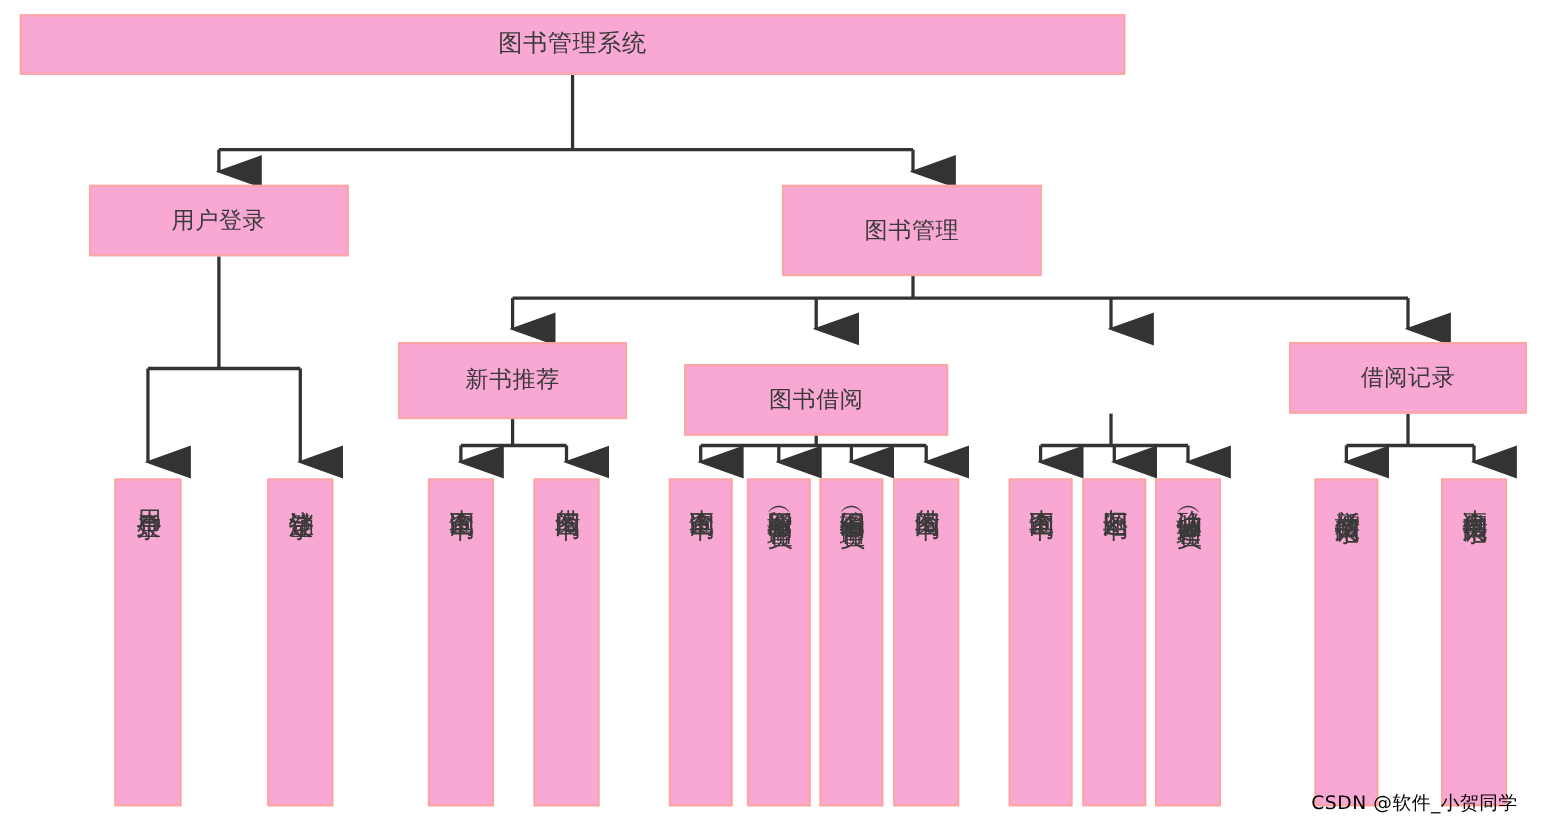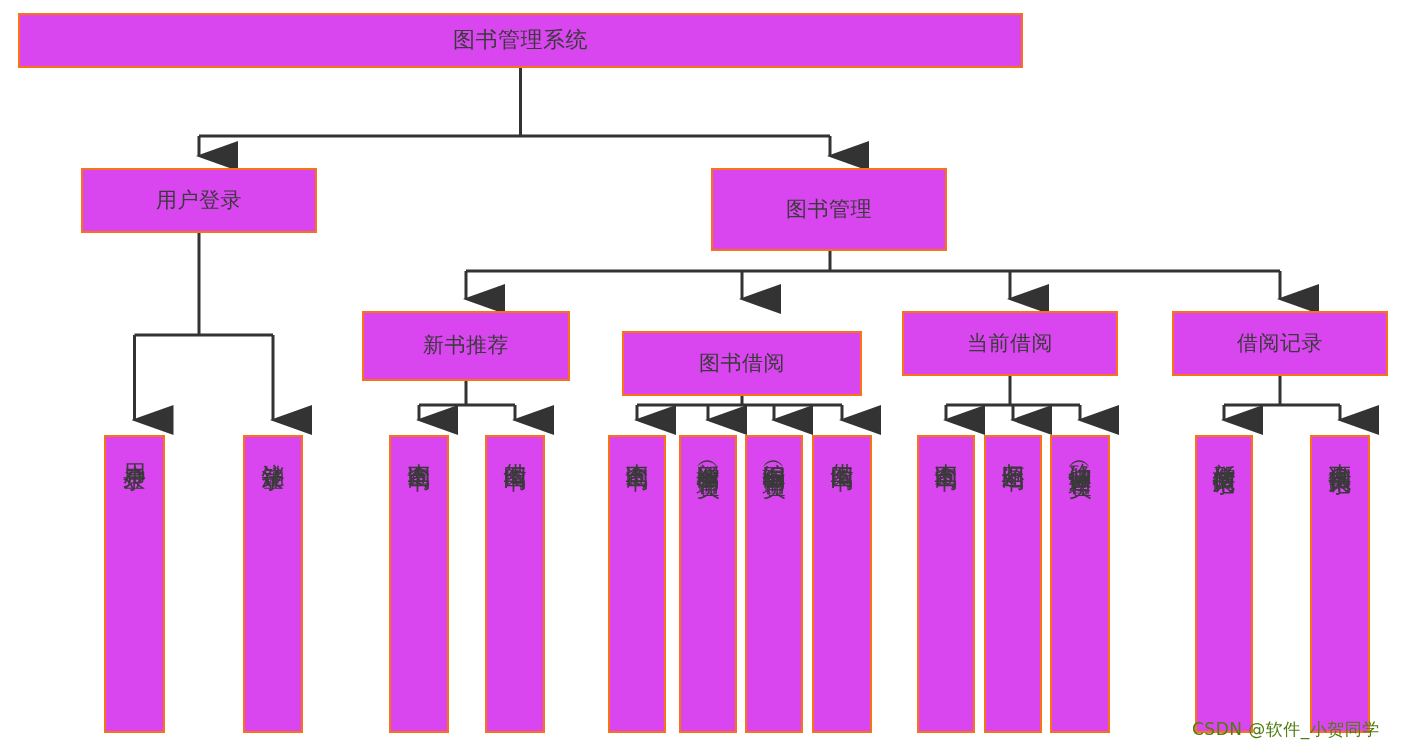--- a/index.html
+++ b/index.html
@@ -21,22 +21,22 @@
     position: absolute;
     left: 0;
     top: 0;
     width: 1405px;
     height: 747px;
     pointer-events: none;
   }
   .node {
     position: absolute;
     box-sizing: border-box;
-    background: #d946ef;
-    border: 2px solid #f97316;
+    background: #f9a8d4;
+    border: 2px solid #fca5a5;
     display: flex;
     align-items: center;
     justify-content: center;
     text-align: center;
     color: #3a3a3a;
   }
   .node .label {
     display: block;
     line-height: 1.12;
     letter-spacing: 0.5px;
@@ -55,21 +55,21 @@
     writing-mode: vertical-rl;
     text-orientation: upright;
     font-size: 23px;
     line-height: 1.0;
     letter-spacing: 2px;
   }
   .node.root .label { font-size: 22px; }
   .watermark {
     position: absolute;
     font-size: 17px;
-    color: #4d7c0f;
+    color: #000000;
     white-space: nowrap;
     letter-spacing: 0.5px;
     text-align: right;
   }
 </style>
 </head>
 <body>
 
 <div id="canvas">
 
@@ -133,23 +133,20 @@
   <div class="node horiz" style="left:711px; top:168px; width:236px; height:83px;">
     <span class="label">图书管理</span>
   </div>
 
   <div class="node horiz" style="left:362px; top:311px; width:208px; height:70px;">
     <span class="label">新书推荐</span>
   </div>
   <div class="node horiz" style="left:622px; top:311px; width:240px; height:65px;margin-top:20px;">
     <span class="label">图书借阅</span>
   </div>
-  <div class="node horiz" style="left:902px; top:311px; width:216px; height:65px;">
-    <span class="label">当前借阅</span>
-  </div>
   <div class="node horiz" style="left:1172px; top:311px; width:216px; height:65px;">
     <span class="label">借阅记录</span>
   </div>
 
   <div class="node vert" style="left:104px; top:435px; width:61px; height:298px;">
     <span class="label">用户登录</span>
   </div>
   <div class="node vert" style="left:243px; top:435px; width:60px; height:298px;">
     <span class="label">注销登录</span>
   </div>

